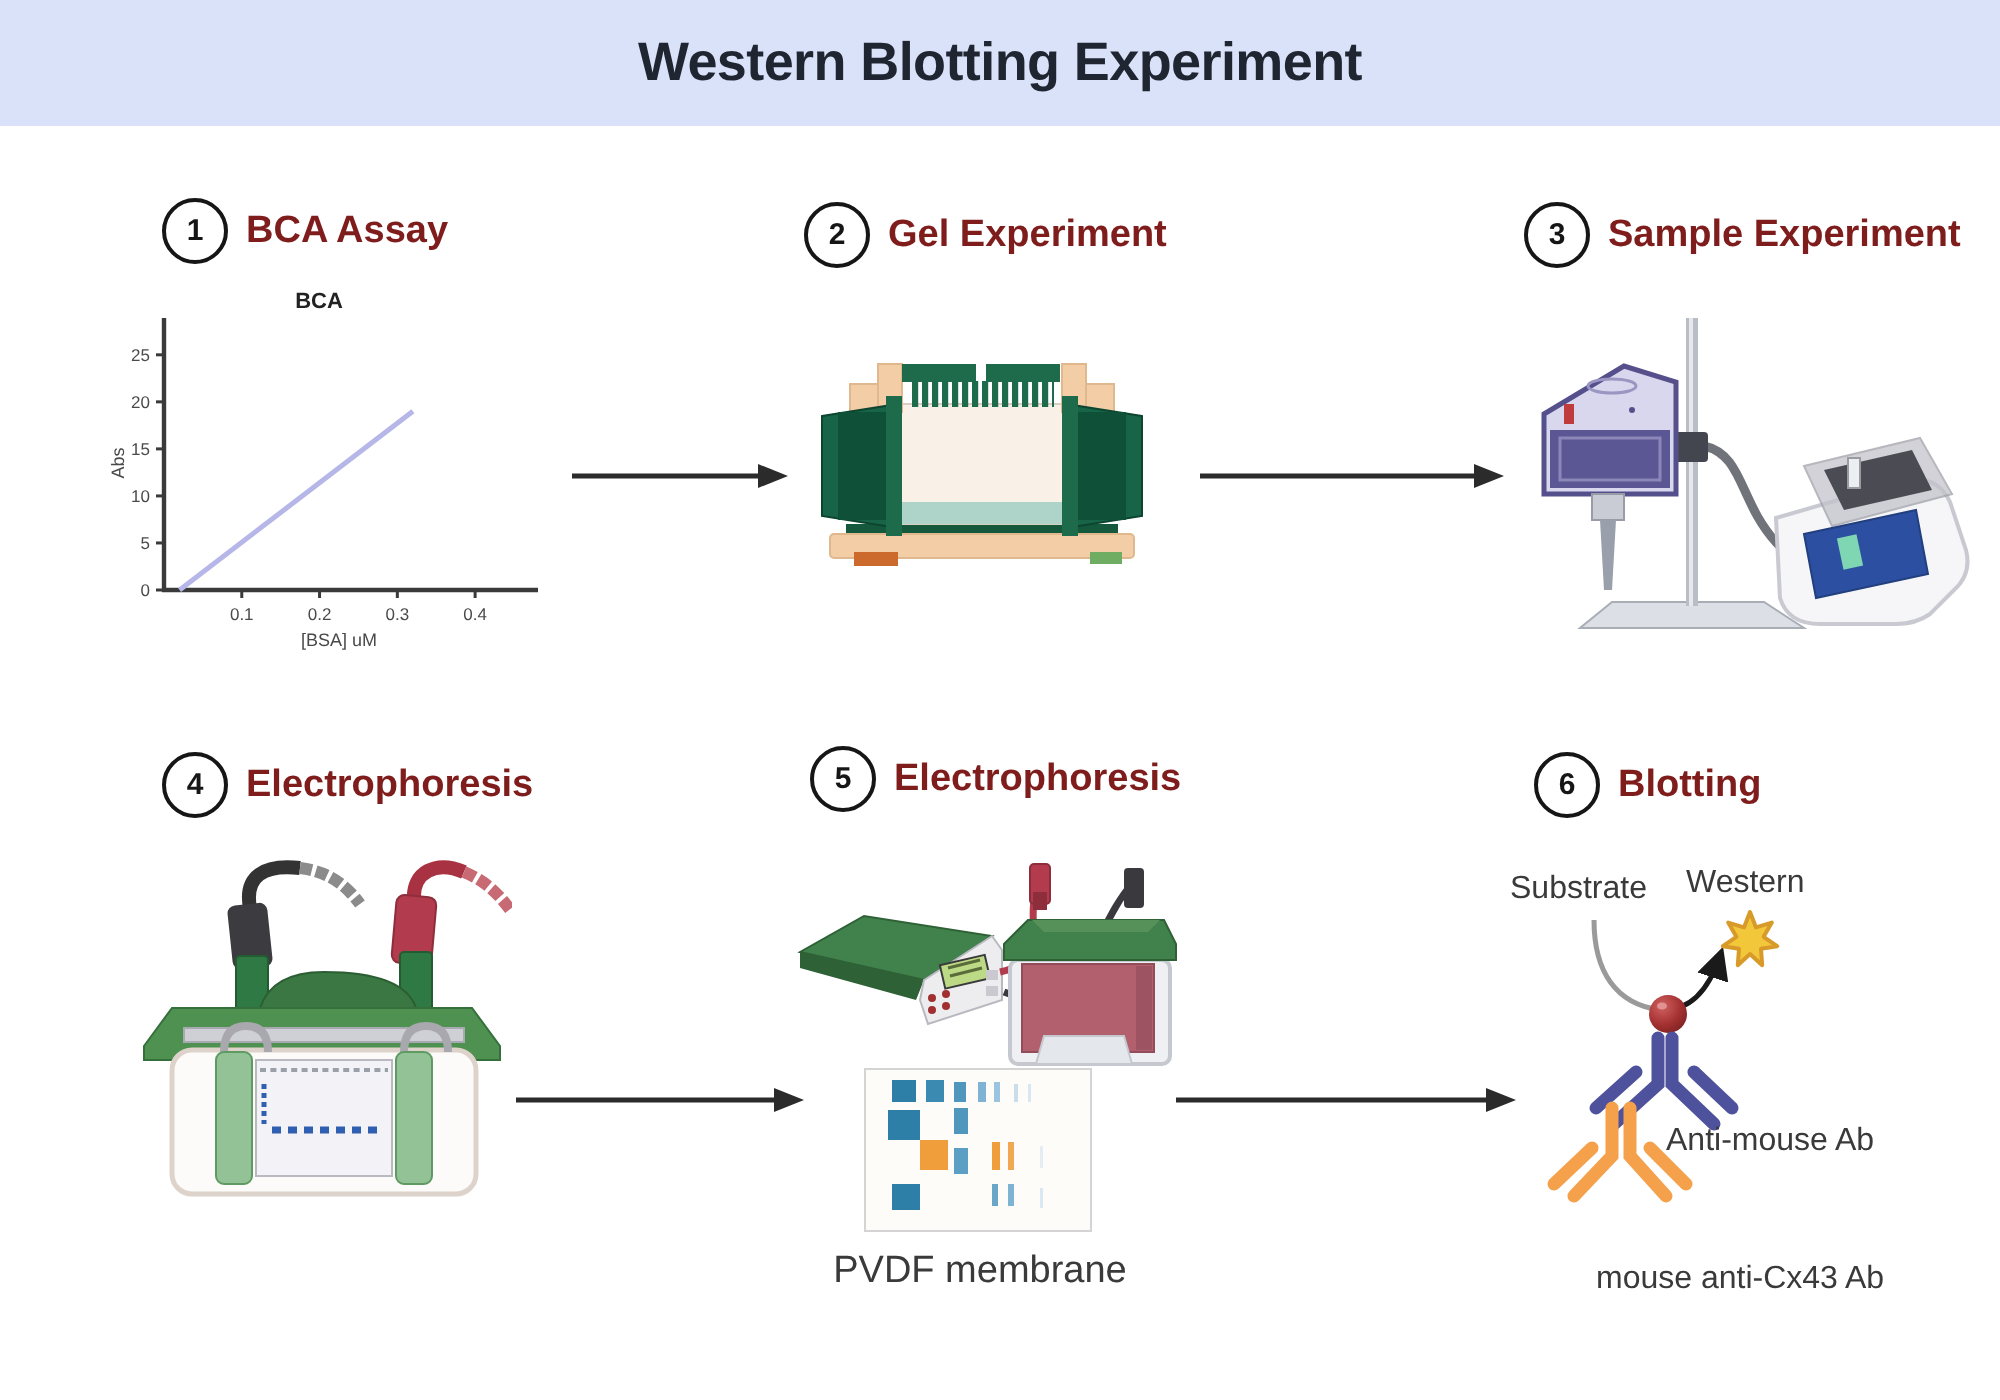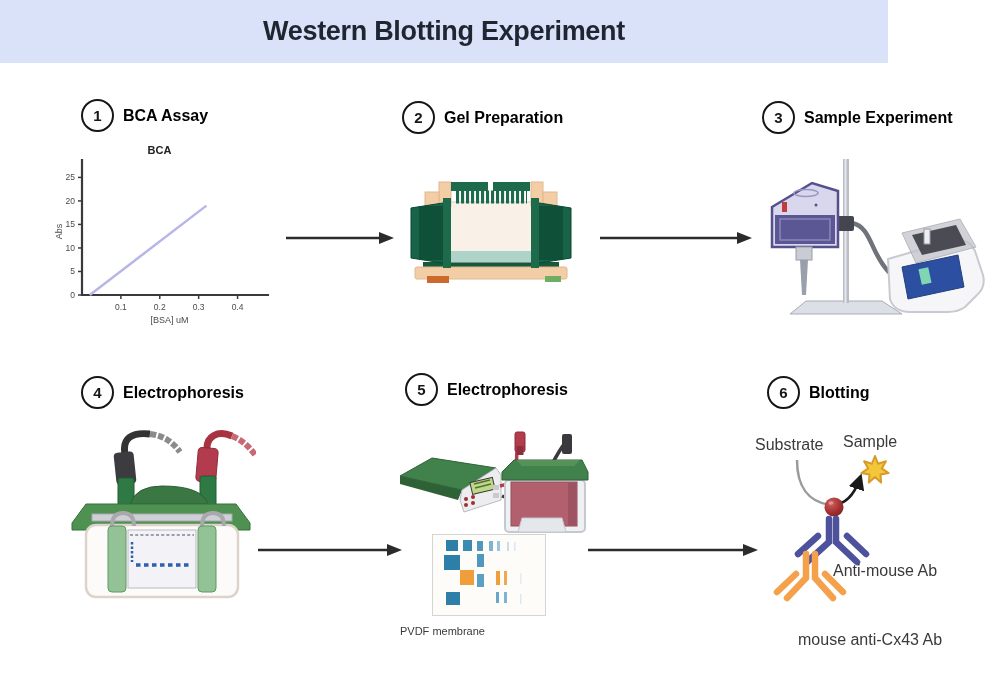--- a/index.html
+++ b/index.html
@@ -1,27 +1,27 @@
 <!DOCTYPE html>
 <html><head>
 <meta charset="utf-8">
 <style>
   html,body{margin:0;padding:0;}
   body{font-family:"Liberation Sans","DejaVu Sans",sans-serif;background:#ffffff;}
   .canvas{position:relative;width:1000px;height:700px;background:#ffffff;overflow:hidden;}
-  .header{position:absolute;top:0;left:0;width:888px;height:63px;background:#d9e2f8;
+  .header{position:absolute;top:0;left:0;width:1000px;height:63px;background:#d9e2f8;
           display:flex;align-items:center;justify-content:center;}
   .title{font-size:27px;font-weight:700;color:#1f2531;letter-spacing:-0.3px;}
   .abs{position:absolute;}
   .step-header{position:absolute;display:flex;align-items:center;gap:9px;}
   .step-circle{width:29px;height:29px;border:2.5px solid #161616;border-radius:50%;background:#ffffff;
                display:flex;align-items:center;justify-content:center;font-weight:700;font-size:15px;color:#161616;flex:0 0 auto;}
-  .step-label{font-weight:700;font-size:16px;color:#000000;white-space:nowrap;}
+  .step-label{font-weight:700;font-size:19px;color:#7f1d1d;white-space:nowrap;}
   .fig-label{position:absolute;font-size:16px;color:#3a3a3a;white-space:nowrap;text-align:center;}
-  .pvdf-label{position:absolute;font-size:11px;color:#3a3a3a;}
+  .pvdf-label{position:absolute;font-size:19px;color:#3a3a3a;text-align:center;}
   svg{display:block;}
 </style>
 </head>
 <body>
 
 <div class="canvas">
 
   <div class="header">
     <div class="title">Western Blotting Experiment</div>
   </div>
@@ -29,21 +29,21 @@
   <div class="step-header" style="left:81px;top:99px">
     <span class="step-circle">
         <span>1</span>
       </span>
     <span class="step-label">BCA Assay</span>
   </div>
   <div class="step-header" style="left:402px;top:101px">
     <span class="step-circle">
         <span>2</span>
       </span>
-    <span class="step-label">Gel Preparation</span>
+    <span class="step-label">Gel Experiment</span>
   </div>
   <div class="step-header" style="left:762px;top:101px">
     <span class="step-circle">
         <span>3</span>
       </span>
     <span class="step-label">Sample Experiment</span>
   </div>
   <div class="step-header" style="left:81px;top:376px">
     <span class="step-circle">
         <span>4</span>
@@ -263,17 +263,17 @@
       <path d="M96,104 L77,86"></path>
     </g>
     <g stroke="#f5a04a" stroke-width="6.5" stroke-linecap="round" fill="none">
       <path d="M17,148 L36,128 L36,104"></path>
       <path d="M63,148 L45,128 L45,104"></path>
       <path d="M7,142 L26,124"></path>
       <path d="M73,142 L55,124"></path>
     </g>
   </svg>
   <div class="fig-label" style="left:755px;top:436px">Substrate</div>
-  <div class="fig-label" style="left:843px;top:433px">Sample</div>
+  <div class="fig-label" style="left:843px;top:433px">Western</div>
   <div class="fig-label" style="left:833px;top:562px">Anti-mouse Ab</div>
   <div class="fig-label" style="left:798px;top:631px">mouse anti-Cx43 Ab</div>
 
 </div>
 
 </body></html>

